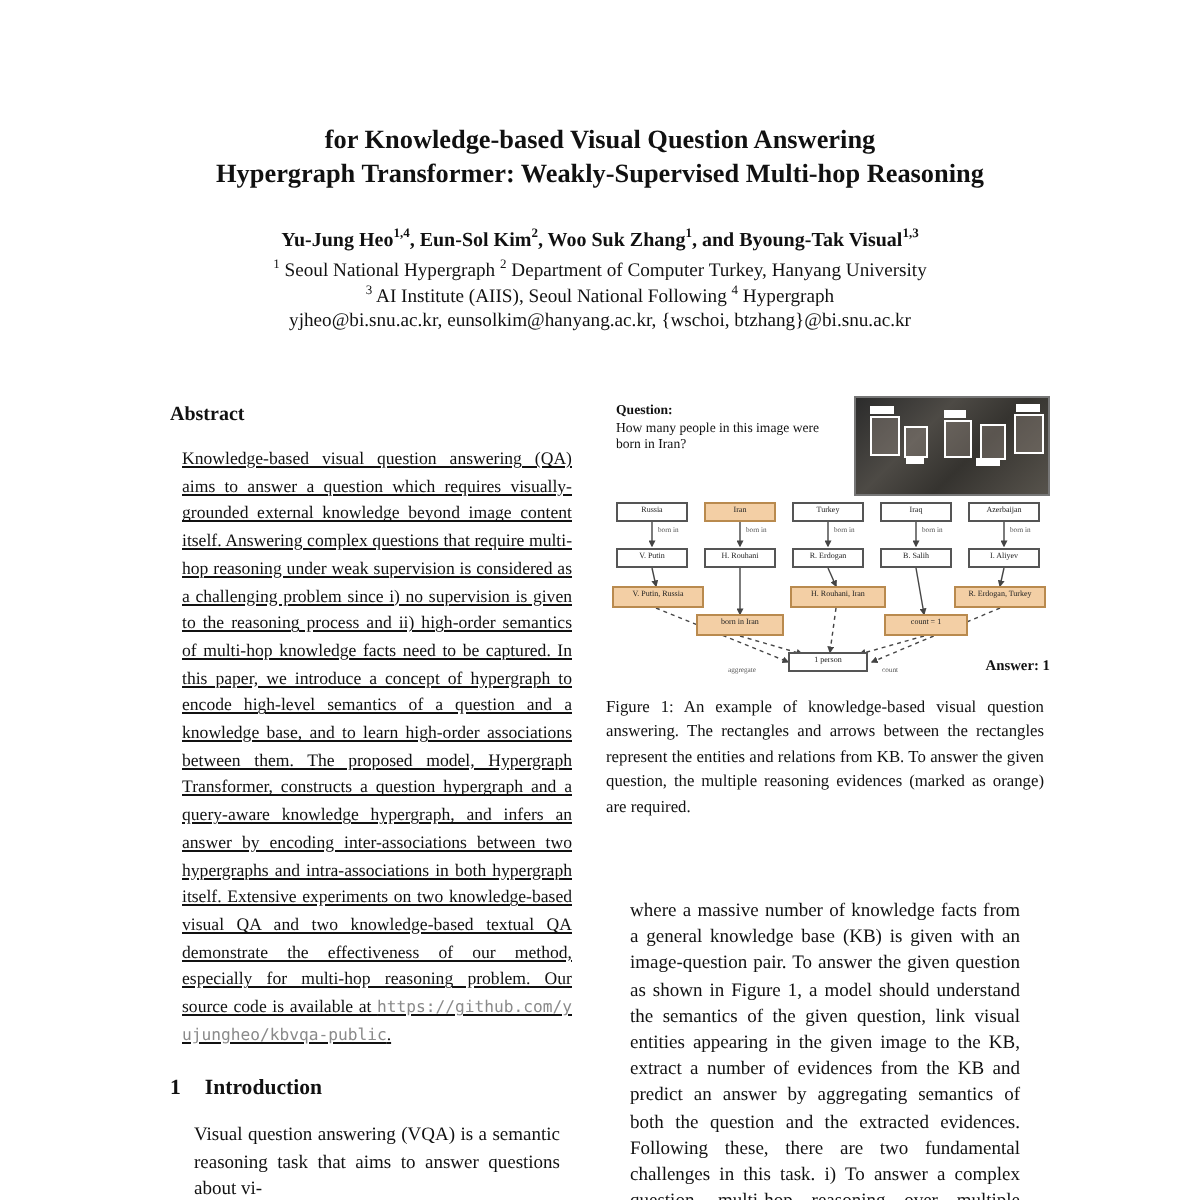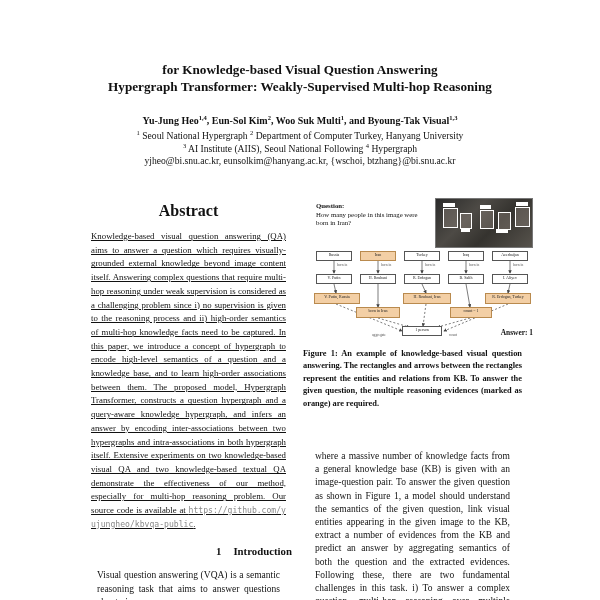--- a/index.html
+++ b/index.html
@@ -12,60 +12,60 @@
          font-weight:bold; font-size:13.2px; line-height:16.5px;}
   .authors{position:absolute; left:60px; width:480px; top:114px; text-align:center;
            font-weight:bold; font-size:10px;}
   .authors sup{font-size:6.5px;}
   .affil{position:absolute; left:60px; width:480px; text-align:center; font-size:9.6px;}
   .affil sup{font-size:6.5px;}
   .affil-1{top:129px;} .affil-2{top:142px;}
   .emails{position:absolute; left:60px; width:480px; top:155px; text-align:center; font-size:9.6px;}
   
   .col-left{position:absolute; left:85px; top:202px; width:207px;}
-  .col-right{position:absolute; left:314px; top:198px; width:219px;}
-  .abs-head{text-align:center; font-weight:bold; font-size:16px; margin:0 0 10px 0;}
+  .col-right{position:absolute; left:306px; top:198px; width:219px;}
+  .abs-head{font-weight:bold; font-size:10px; margin:0 0 10px 0;}
   .abs-body{font-size:8.8px; line-height:13.7px; text-align:justify; margin:0 6px;text-decoration:underline;}
   .url{font-family:"DejaVu Sans Mono", monospace; font-size:8.1px; color:#8a8a8a;
        text-decoration:none; word-break:break-all;}
-  .sec-head{font-weight:bold; font-size:10.8px; margin:14px 0 10px 0;text-align:right;}
+  .sec-head{font-weight:bold; font-size:10.8px; margin:14px 0 10px 0;}
   .sec-head .num{margin-right:12px;}
   .body-text{font-size:9.5px; line-height:13.2px; text-align:justify; margin:12px;}
   
   .figure{position:relative; width:219px; height:145px;}
   .q-block{position:absolute; left:2px; top:4px; width:115px; font-size:6.8px; line-height:8.6px;}
   .q-label{font-weight:bold;}
   .photo{position:absolute; right:0; top:0; width:96px; height:48px;
          background:linear-gradient(135deg,#2b2b2b 0%,#4d4a45 35%,#35332f 60%,#57534c 100%);
          border:1px solid #777;}
   .face{position:absolute; border:1px solid #fff; background:rgba(160,150,140,.35);}
   .chip{position:absolute; background:#fff; height:4px;}
   .graph{position:absolute; left:0; top:52px; width:219px; height:93px;}
   .gn{position:absolute; box-sizing:border-box; border:1px solid #555; background:#fff;
       font-size:4px; line-height:4.5px; text-align:center; padding:1px 0; height:10px;
       overflow:hidden; white-space:nowrap; color:#222;}
   .gn.ev{background:#f3cfa5; border-color:#b98a4e;}
   .rel{position:absolute; font-size:3.6px; color:#555; white-space:nowrap;}
   .answer{position:absolute; right:0px; top:78px; font-size:7.4px; font-weight:bold;}
   .caption{position:absolute; left:303px; top:348px; width:219px; font-size:8.4px;
-           line-height:12.4px; text-align:justify;font-weight:bold;}
+           line-height:12.4px; text-align:justify;}
   svg.wires{position:absolute; left:0; top:0; overflow:visible;}
 </style>
 </head>
 <body>
 
 <div class="page">
 
   <div class="title">
     <div>for Knowledge-based Visual Question Answering</div>
     <div>Hypergraph Transformer: Weakly-Supervised Multi-hop Reasoning</div>
   </div>
 
   <div class="authors">
-    <span><span>Yu-Jung Heo</span><sup>1,4</sup><span>, </span></span><span><span>Eun-Sol Kim</span><sup>2</sup><span>, </span></span><span><span>Woo Suk Multi</span><sup>1</sup><span>, and </span></span><span><span>Byoung-Tak Visual</span><sup>1,3</sup></span>
+    <span><span>Yu-Jung Heo</span><sup>1,4</sup><span>, </span></span><span><span>Eun-Sol Kim</span><sup>2</sup><span>, </span></span><span><span>Woo Suk Zhang</span><sup>1</sup><span>, and </span></span><span><span>Byoung-Tak Visual</span><sup>1,3</sup></span>
   </div>
 
   <div class="affil affil-1">
     <sup>1</sup><span> Seoul National Hypergraph </span><sup>2</sup><span> Department of Computer Turkey, Hanyang University</span>
   </div>
   <div class="affil affil-2">
     <sup>3</sup><span> AI Institute (AIIS), Seoul National Following </span><sup>4</sup><span> Hypergraph</span>
   </div>
 
   <div class="emails">yjheo@bi.snu.ac.kr, eunsolkim@hanyang.ac.kr, {wschoi, btzhang}@bi.snu.ac.kr</div>

